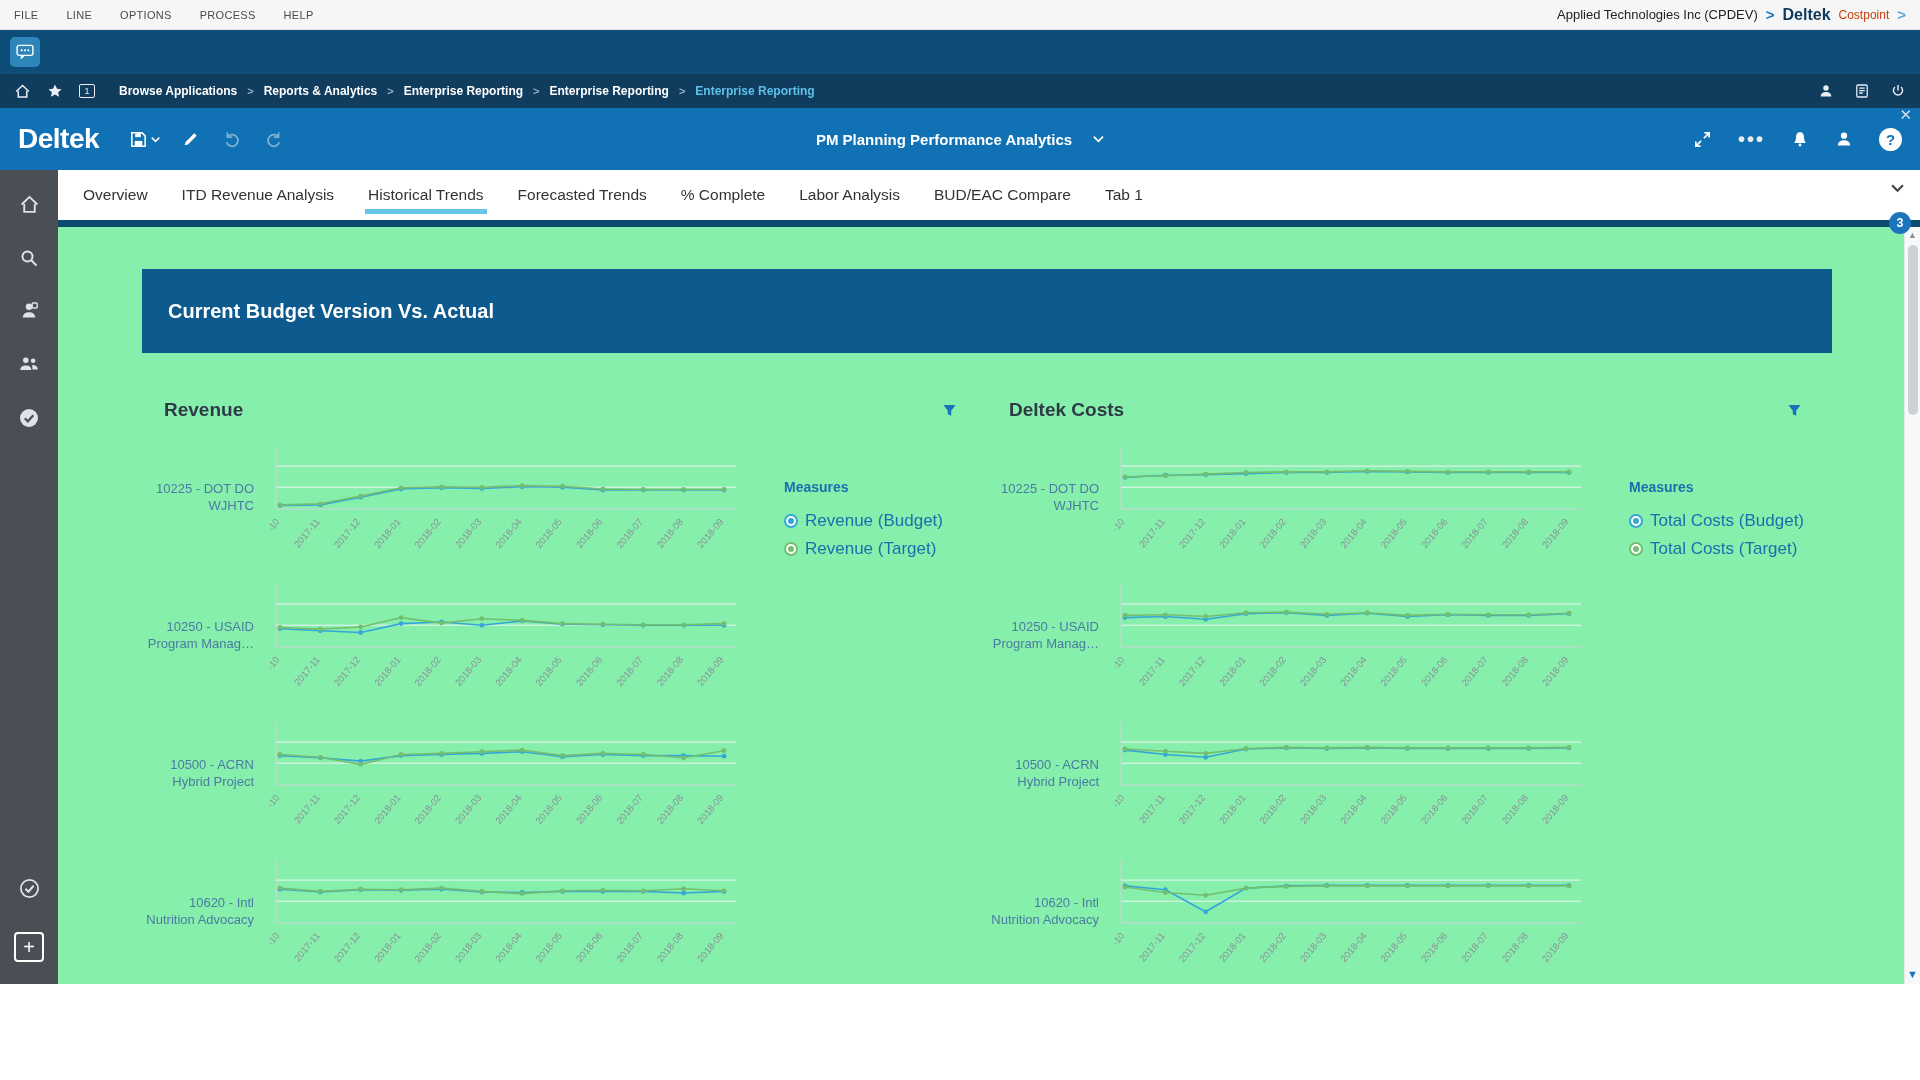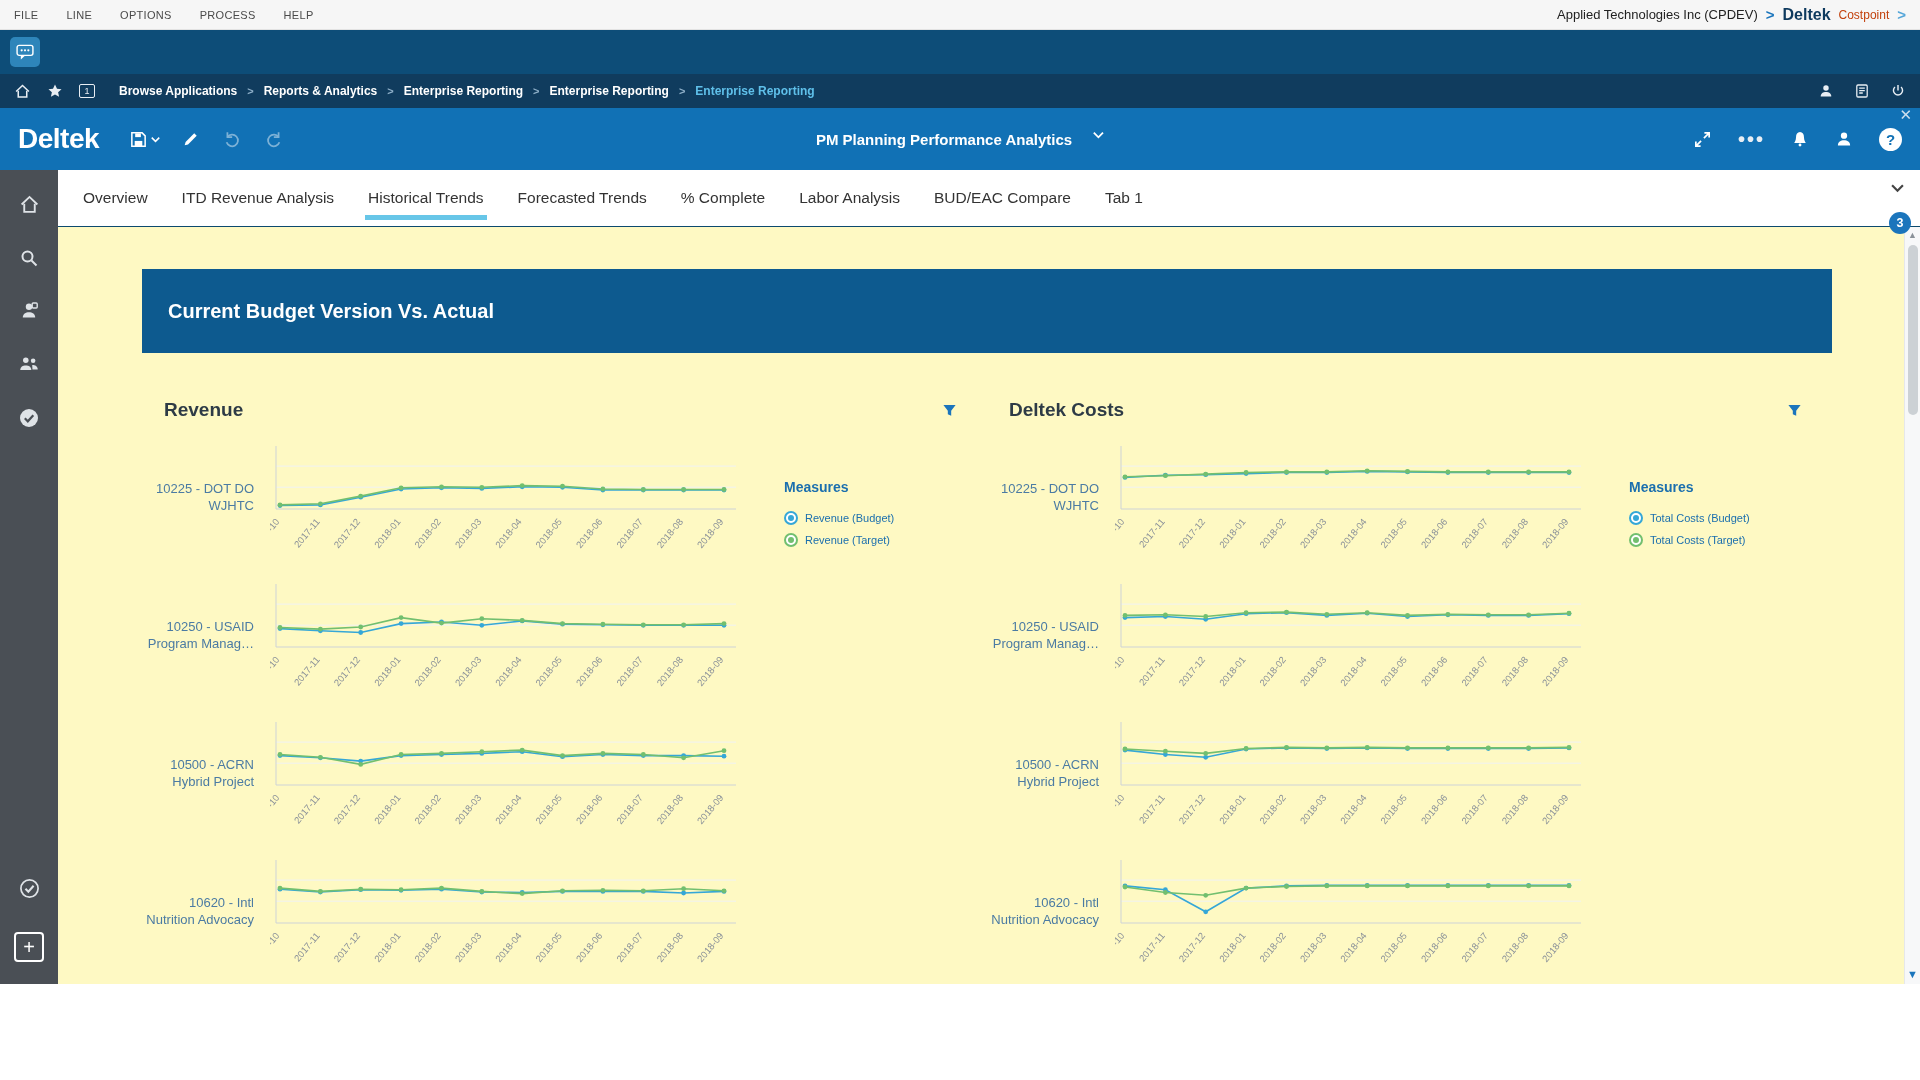--- a/index.html
+++ b/index.html
@@ -30,56 +30,56 @@
 .crumb.current{color:#5fc0ea}
 .crumb-sep{font-size:11px;color:#8fb0c9;font-weight:bold}
 .crumb-right{margin-left:auto;display:flex;align-items:center;gap:20px;color:#dfe9f1}
 
 
 .appheader{height:62px;background:#1171b5;display:flex;align-items:center;position:relative;flex:0 0 62px;padding:0 18px}
 .logo{color:#fff;font-size:28px;font-weight:bold;letter-spacing:-.5px;margin-right:30px}
 .hdr-tools{display:flex;align-items:center;gap:22px}
 .tool{display:flex;align-items:center;color:#fff;cursor:pointer;gap:3px}
 .tool.disabled{opacity:.45;cursor:default}
-.hdr-title{position:absolute;left:50%;transform:translateX(-50%);display:flex;align-items:flex-start;gap:21px;color:#fff;font-size:15px;font-weight:bold;cursor:pointer}
+.hdr-title{position:absolute;left:50%;transform:translateX(-50%);display:flex;align-items:center;gap:21px;color:#fff;font-size:15px;font-weight:bold;cursor:pointer}
 .hdr-right{margin-left:auto;display:flex;align-items:center;gap:26px;color:#fff}
 .dots{font-size:20px;font-weight:bold;letter-spacing:2px;line-height:10px}
 .qmark{width:23px;height:23px;border-radius:50%;background:#fff;color:#1171b5;font-weight:bold;font-size:15px;display:flex;align-items:center;justify-content:center}
 .close-x{position:absolute;top:-2px;right:8px;color:#cfe0ee;font-size:15px;cursor:pointer}
 
 
 .main{flex:1;display:flex;min-height:0}
 .sidebar{width:58px;background:#4a4f55;display:flex;flex-direction:column;align-items:center;padding-top:24px;flex:0 0 58px}
 .side-ico{color:#dfe3e7;margin-bottom:33px;cursor:pointer;display:flex}
 .side-spacer{flex:1}
 .add-box{width:30px;height:30px;border:2px solid #fff;border-radius:4px;color:#fff;display:flex;align-items:center;justify-content:center;font-size:20px;margin-bottom:22px;cursor:pointer}
 
 .workarea{flex:1;display:flex;flex-direction:column;min-width:0;position:relative}
-.tabbar{height:57px;border-bottom:1px solid #0c4a6e;display:flex;align-items:center;padding:0 8px;background:#fff;flex:0 0 57px}
+.tabbar{height:57px;border-bottom:7px solid #0c4a6e;display:flex;align-items:center;padding:0 8px;background:#fff;flex:0 0 57px}
 .tab{font-size:15.5px;color:#333;padding:0 17px;height:100%;display:flex;align-items:center;position:relative;cursor:pointer;white-space:nowrap}
 .tab.active::after{content:"";position:absolute;left:14px;right:14px;bottom:6px;height:5px;background:#67c6e8}
 .tab-chevron{position:absolute;right:16px;top:9px;color:#444;cursor:pointer;z-index:6}
 .badge{position:absolute;right:9px;top:42px;width:22px;height:22px;border-radius:50%;background:#1b75bc;color:#fff;font-size:12.5px;font-weight:bold;display:flex;align-items:center;justify-content:center;z-index:6;cursor:pointer}
 
-.content{flex:1;position:relative;overflow:hidden;background:#fef9c3;padding:42px 88px 0 84px}
+.content{flex:1;position:relative;overflow:hidden;background:#86efac;padding:42px 88px 0 84px}
 .banner{height:84px;background:#0d5a8f;color:#fff;display:flex;align-items:center;padding-left:26px;font-size:20px;font-weight:bold}
 .panels{display:flex;margin-top:46px}
 .panel{flex:1;min-width:0}
 .panel-head{display:flex;align-items:center;justify-content:space-between;padding:0 30px 0 22px;margin-bottom:24px}
 .panel-title{font-size:19px;font-weight:bold;color:#2e3b46}
 .funnel{color:#1b75bc;cursor:pointer;display:flex}
 .panel-body{display:flex}
 .rows{display:flex;flex-direction:column}
 .chart-row{display:flex;margin-bottom:34px}
 .row-label{width:112px;min-height:64px;display:flex;align-items:center;justify-content:flex-end;text-align:right;color:#4b7ba3;font-size:13px;line-height:1.32;margin-right:16px}
 .spark{flex:0 0 auto}
 .legend{margin-left:46px;padding-top:34px;width:185px;flex:0 0 auto}
 .legend-title{font-size:14px;font-weight:bold;color:#1b6fae;margin-bottom:16px}
 .legend-item{display:flex;align-items:center;gap:7px;margin-bottom:8px;cursor:pointer}
-.legend-label{font-size:11px;color:#1b6fae}
+.legend-label{font-size:17px;color:#1b6fae}
 .ring{width:14px;height:14px;border-radius:50%;border:2px solid #999;display:flex;align-items:center;justify-content:center;background:#fff;flex:0 0 auto}
 .ring .dot{width:6px;height:6px;border-radius:50%;background:#999}
 
 
 .scrollbar{position:absolute;right:0;top:57px;bottom:0;width:16px;background:#f7f8f9;border-left:1px solid #e6e8ea;display:flex;flex-direction:column;align-items:center;padding:4px 0;z-index:5}
 .sb-arrow{color:#8a9299;font-size:9px;line-height:1;cursor:pointer}
 .sb-thumb{width:10px;height:170px;background:#ccd1d5;border-radius:5px;margin-top:5px;cursor:grab}
 .sb-arrow.down{margin-top:auto;color:#1b75bc;font-size:11px}
 </style>
 </head>

